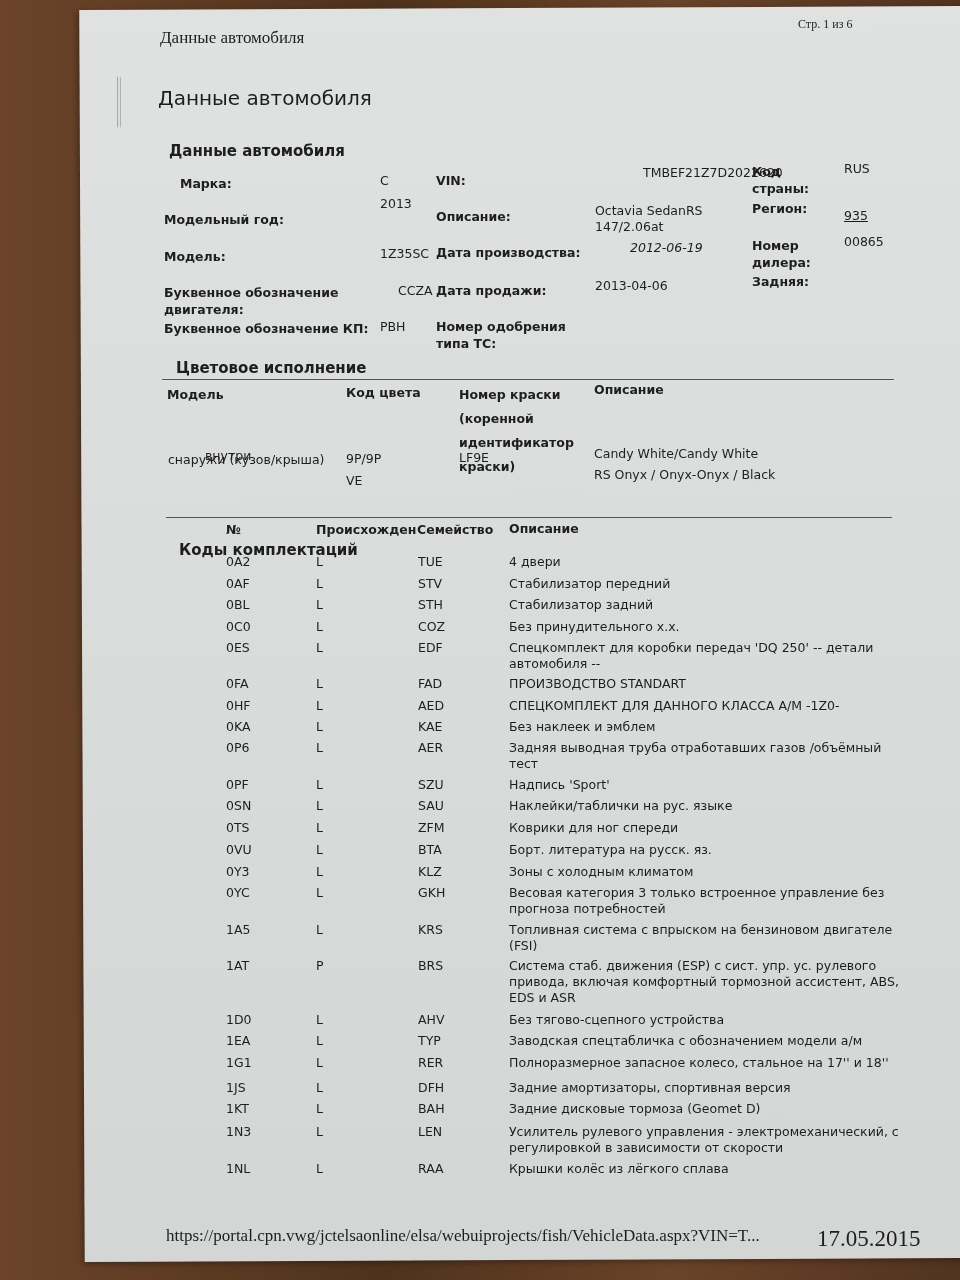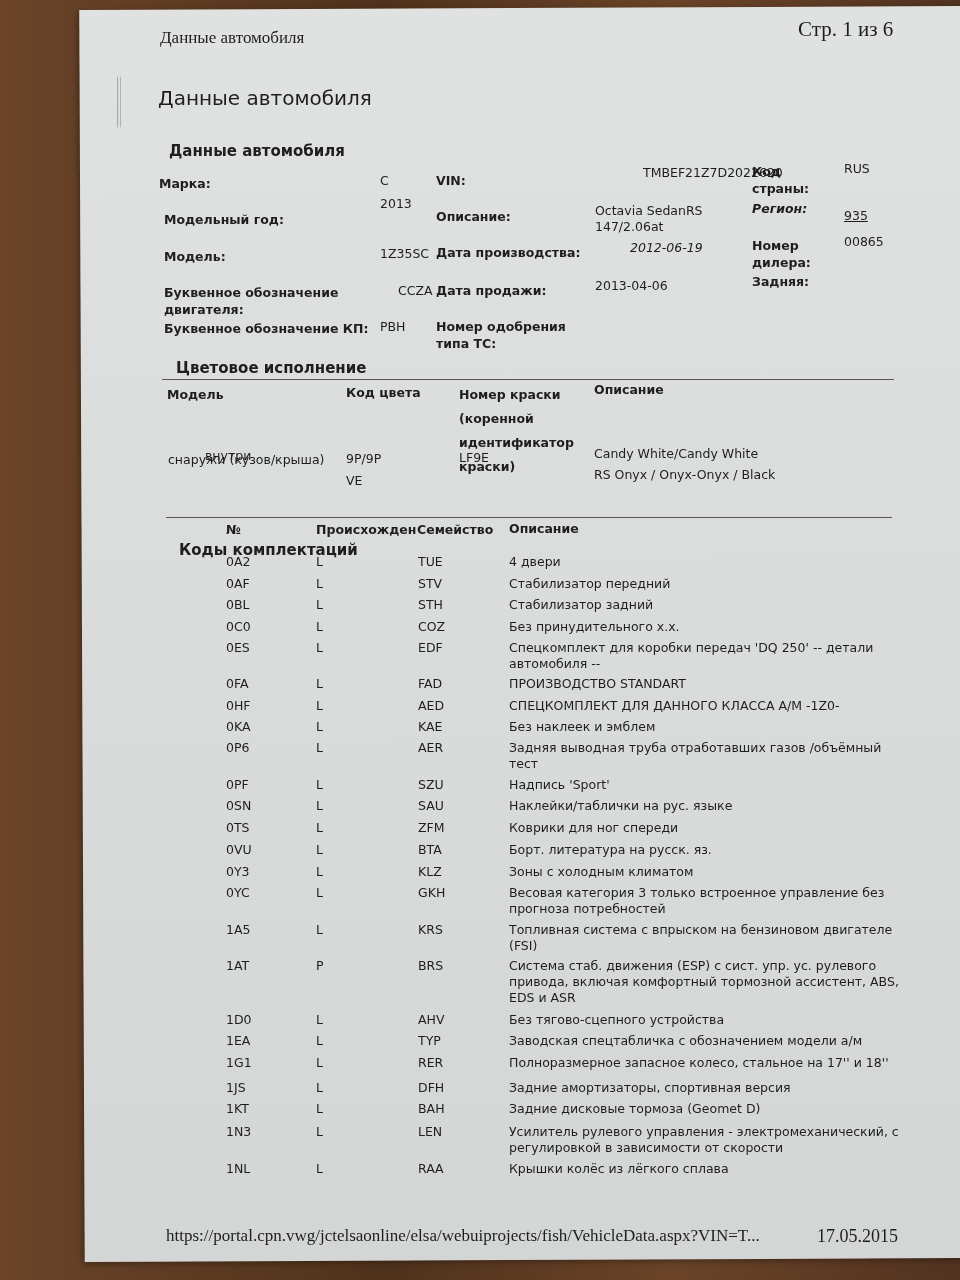--- a/index.html
+++ b/index.html
@@ -21,21 +21,21 @@
     position: absolute; left: 117px; top: 76px; width: 4px; height: 52px;
     background: linear-gradient(90deg, #8d9090, #f4f4f4, #9a9d9d);
     border-radius: 2px;
   }
   .print-header-left {
     position: absolute; left: 160px; top: 28px;
     font-family: "Liberation Serif", serif; font-size: 17px;
   }
   .print-header-right {
     position: absolute; left: 798px; top: 17px;
-    font-family: "Liberation Serif", serif; font-size: 21px;
+    font-family: "Liberation Serif", serif; font-size: 12px;
   }
   .page-title {
     position: absolute; left: 158px; top: 86px; font-size: 20px; font-weight: normal;
   }
   .section-title {
     position: absolute; font-size: 15px; font-weight: bold;
   }
   .lbl { position: absolute; font-size: 12.5px; font-weight: bold; line-height: 17px; }
   .val { position: absolute; font-size: 12.5px; line-height: 16px; }
   .rule { position: absolute; height: 1px; background: #555; }
@@ -46,37 +46,37 @@
   .c-orig { left: 90px; }
   .c-fam  { left: 192px; }
   .c-desc { left: 283px; width: 400px; }
 
   .print-footer-url {
     position: absolute; left: 166px; top: 1226px;
     font-family: "Liberation Serif", serif; font-size: 17px;
   }
   .print-footer-date {
     position: absolute; left: 817px; top: 1226px;
-    font-family: "Liberation Serif", serif; font-size: 18px;
+    font-family: "Liberation Serif", serif; font-size: 23px;
   }
 </style>
 </head>
 <body>
 
 <div class="paper"></div>
 <div class="staple"></div>
 
 <div class="print-header-left">Данные автомобиля</div>
 <div class="print-header-right">Стр. 1 из 6</div>
 
 <div class="page-title">Данные автомобиля</div>
 
 <div class="section-title" style="left:169px;top:142px;">Данные автомобиля</div>
 
-<div class="lbl" style="left:159px;top:175px;">Марка:</div>
+<div class="lbl" style="left:180px;top:175px;">Марка:</div>
 <div class="val" style="left:380px;top:173px;">C</div>
 
 <div class="lbl" style="left:164px;top:211px;">Модельный год:</div>
 <div class="val" style="left:380px;top:196px;">2013</div>
 
 <div class="lbl" style="left:164px;top:248px;">Модель:</div>
 <div class="val" style="left:380px;top:246px;">1Z35SC</div>
 
 <div class="lbl" style="left:164px;top:284px;width:205px;">Буквенное обозначение двигателя:</div>
 <div class="val" style="left:380px;top:283px;margin-left:18px;">CCZA</div>
@@ -94,21 +94,21 @@
 <div class="val" style="left:630px;top:240px;font-style:italic;">2012-06-19</div>
 
 <div class="lbl" style="left:436px;top:282px;">Дата продажи:</div>
 <div class="val" style="left:595px;top:278px;">2013-04-06</div>
 
 <div class="lbl" style="left:436px;top:318px;width:140px;">Номер одобрения типа ТС:</div>
 
 <div class="lbl" style="left:752px;top:163px;width:70px;">Код страны:</div>
 <div class="val" style="left:844px;top:161px;">RUS</div>
 
-<div class="lbl" style="left:752px;top:200px;font-style:italic;">Регион:</div>
+<div class="lbl" style="left:752px;top:200px;">Регион:</div>
 <div class="val" style="left:844px;top:208px;text-decoration:underline;">935</div>
 
 <div class="lbl" style="left:752px;top:237px;width:70px;">Номер дилера:</div>
 <div class="val" style="left:844px;top:234px;">00865</div>
 
 <div class="lbl" style="left:752px;top:273px;">Задняя:</div>
 
 <div class="section-title" style="left:176px;top:359px;">Цветовое исполнение</div>
 <div class="rule" style="left:162px;top:379px;width:732px;"></div>
 

